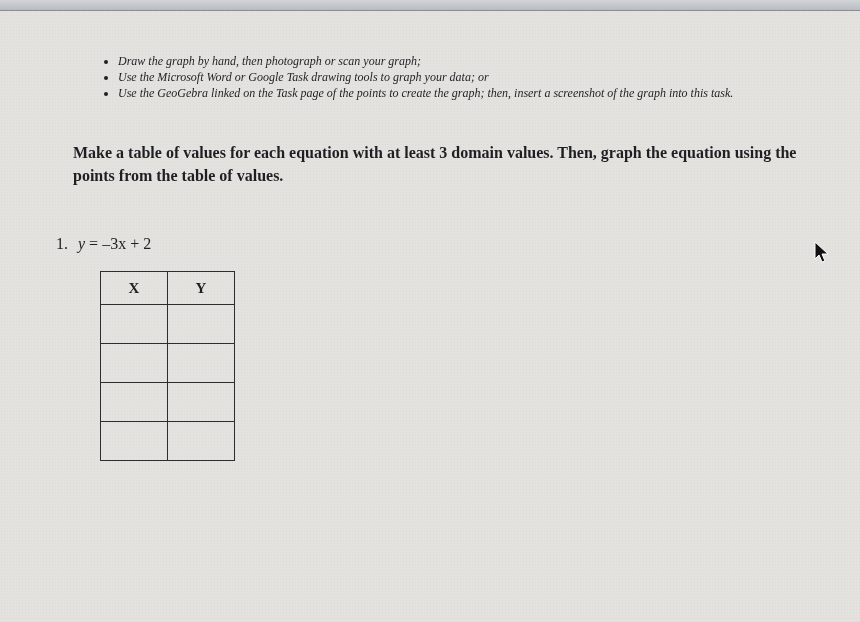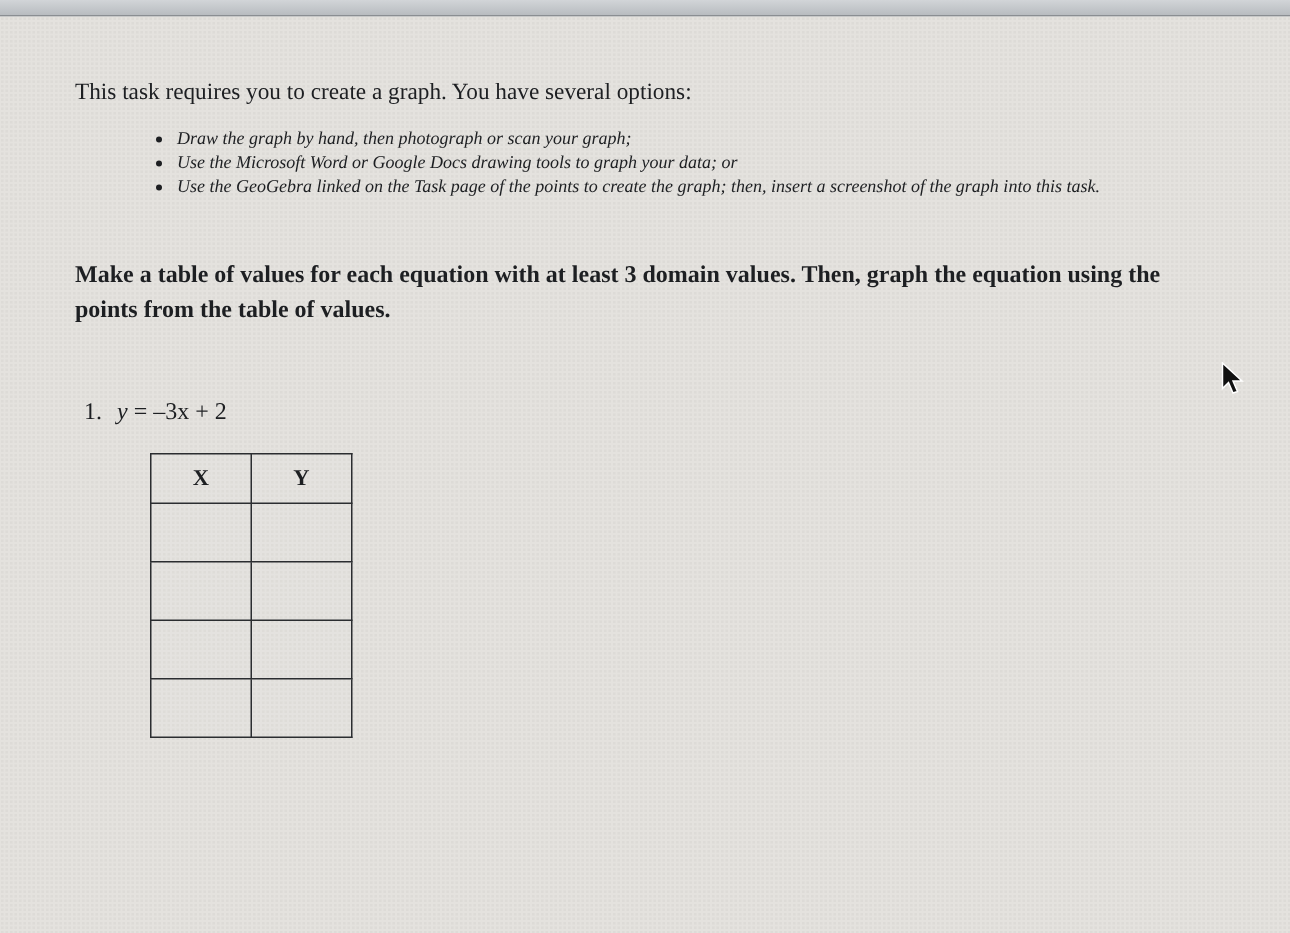--- a/index.html
+++ b/index.html
@@ -41,20 +41,21 @@
     margin: 1px 0;
     line-height: 1.25;
     padding-right: 40px;
   }
   .main-instruction {
     font-weight: bold;
     font-size: 16px;
     line-height: 1.45;
     margin-bottom: 48px;
     max-width: 760px;
+    margin-left: 23px;
   }
   .problem {
     margin-left: 6px;
     font-size: 16px;
   }
   .pnum {
     margin-right: 6px;
   }
   .equation {
     font-style: italic;
@@ -87,25 +88,24 @@
     pointer-events: none;
   }
 </style>
 </head>
 <body>
 
 <div class="toolbar-strip"></div>
 
 <div class="page">
 
-  <div class="intro">This task requires you to create a graph. You have several options:</div>
 
   <ul class="options">
     <li>Draw the graph by hand, then photograph or scan your graph;</li>
-    <li>Use the Microsoft Word or Google Docs drawing tools to graph your data; or</li>
+    <li>Use the Microsoft Word or Google Task drawing tools to graph your data; or</li>
     <li>Use the GeoGebra linked on the Task page of the points to create the graph; then, insert a screenshot of the graph into this task.</li>
   </ul>
 
   <div class="main-instruction">Make a table of values for each equation with at least 3 domain values. Then, graph the equation using the points from the table of values.</div>
 
   <div class="problem">
     <span class="pnum">1.</span>
     <span class="equation"><span>y</span><span class="neg"> = –3x + 2</span></span>
 
     <table class="values">

